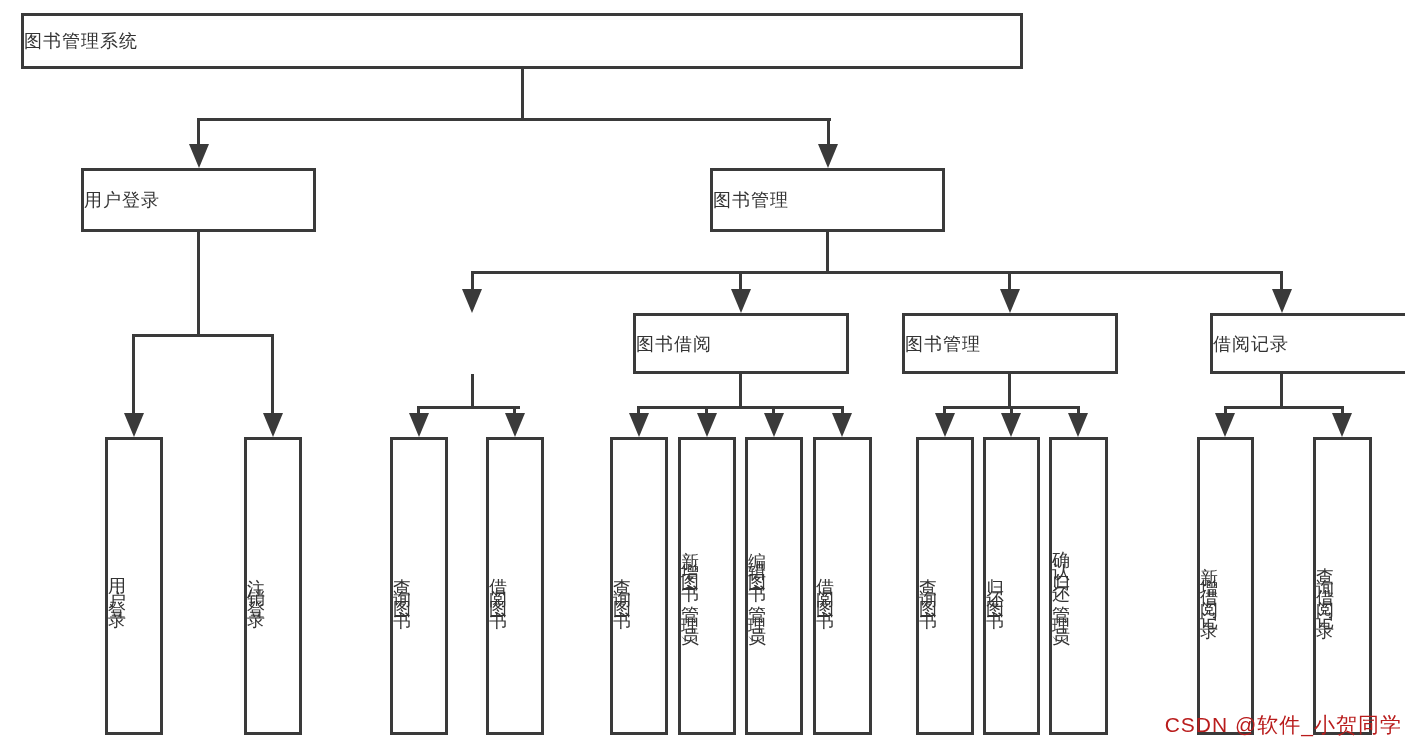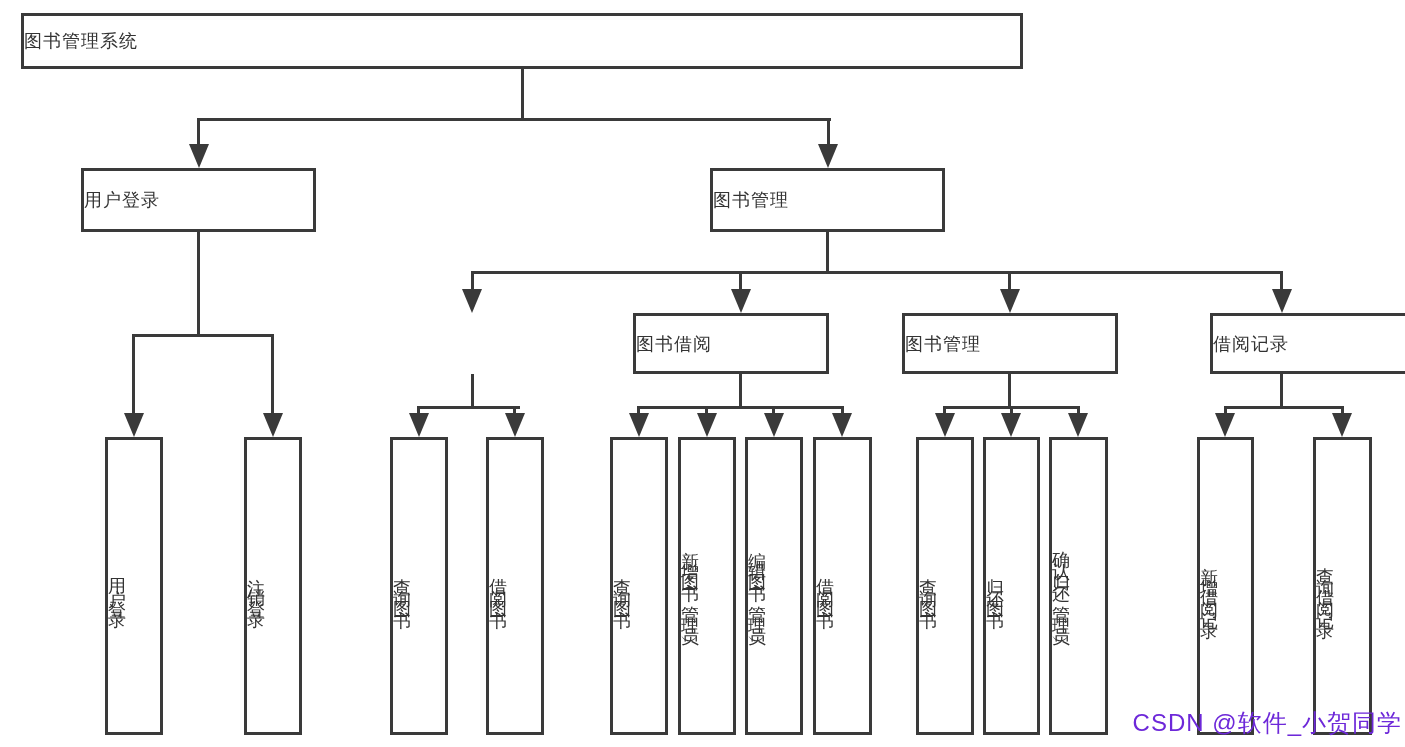--- a/index.html
+++ b/index.html
@@ -39,22 +39,22 @@
   .hline{position:absolute;height:3px;background:var(--line);}
   .arr{
     position:absolute;width:0;height:0;
     border-style:solid;
     border-width:24px 10px 0 10px;
     border-color:var(--line) transparent transparent transparent;
   }
   .watermark{
     position:absolute;
     right:3px;bottom:8px;
-    color:#6d28d9;
-    font-size:24px;
+    color:#b91c1c;
+    font-size:21px;
     letter-spacing:1px;
     z-index:5;
     white-space:nowrap;
   }
 </style>
 </head>
 <body>
 
 <div class="canvas">
 
@@ -87,21 +87,21 @@
   <div class="hline" style="left:471px;top:271px;width:812px"></div>
   <div class="vline" style="left:471px;top:271px;height:22px"></div>
   <div class="arr" style="left:462px;top:289px"></div>
   <div class="vline" style="left:739px;top:271px;height:22px"></div>
   <div class="arr" style="left:731px;top:289px"></div>
   <div class="vline" style="left:1008px;top:271px;height:22px"></div>
   <div class="arr" style="left:1000px;top:289px"></div>
   <div class="vline" style="left:1280px;top:271px;height:22px"></div>
   <div class="arr" style="left:1272px;top:289px"></div>
 
-  <div class="box" style="left:633px;top:313px;width:196px;height:61px">
+  <div class="box" style="left:633px;top:313px;width:216px;height:61px">
     <span>图书借阅</span>
   </div>
   <div class="box" style="left:902px;top:313px;width:216px;height:61px">
     <span>图书管理</span>
   </div>
   <div class="box" style="left:1210px;top:313px;width:243px;height:61px">
     <span>借阅记录</span>
   </div>
 
   <div class="vline" style="left:471px;top:374px;height:35px"></div>

